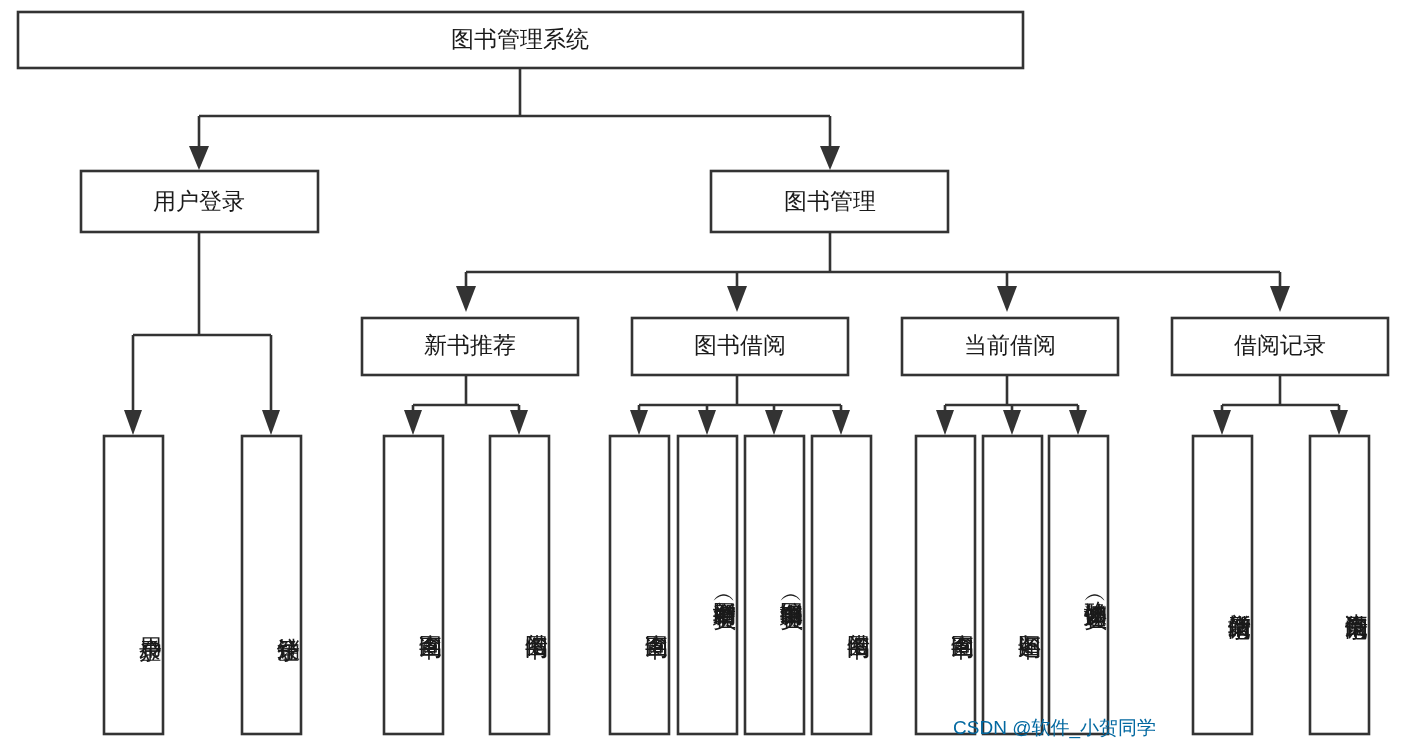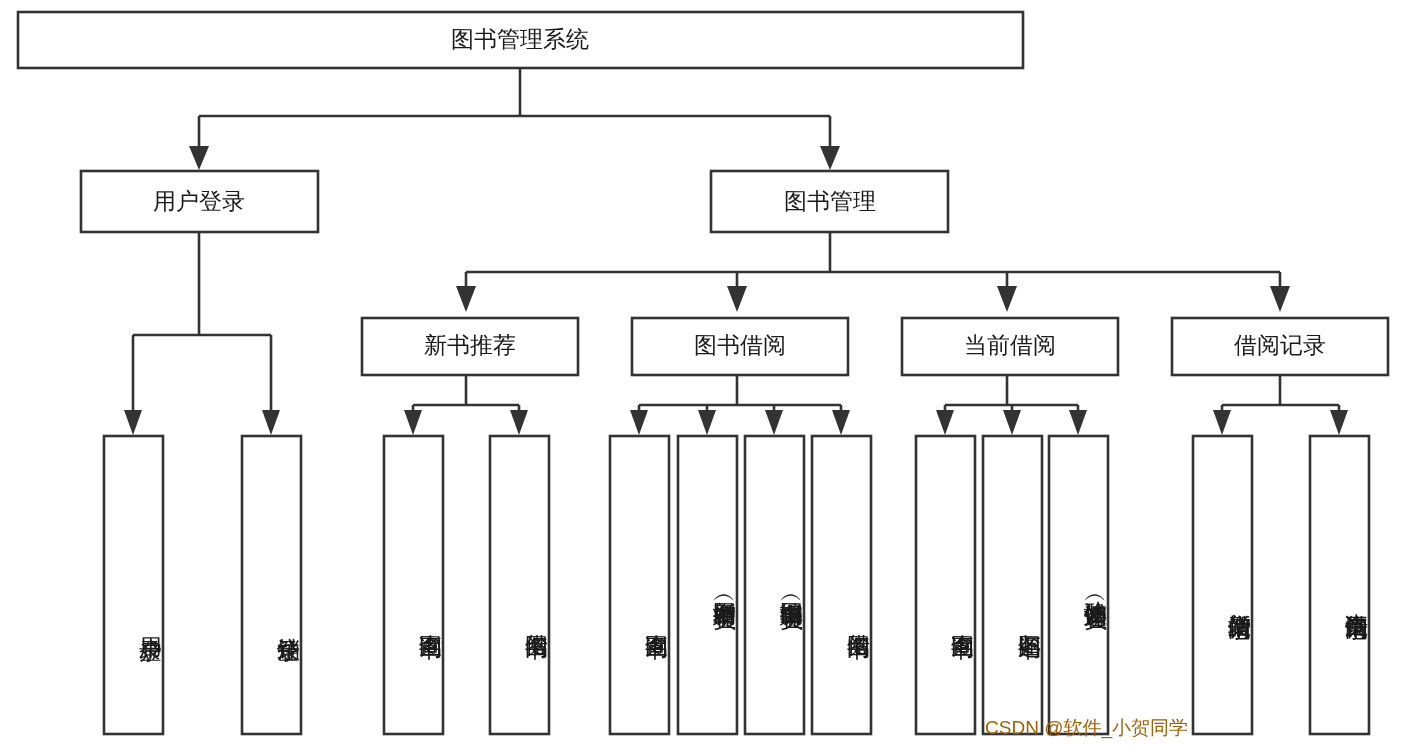--- a/index.html
+++ b/index.html
@@ -10,21 +10,20 @@
   body {
     width: 1405px;
     height: 747px;
     font-family: "Liberation Sans", "DejaVu Sans", sans-serif;
     overflow: hidden;
   }
   #diagram-root {
     position: relative;
     width: 1171px;
     height: 747px;
-    padding-left: 18px;
   }
   svg#flowchart {
     position: absolute;
     top: 0;
     left: 0;
     width: 1405px;
     height: 747px;
     display: block;
   }
   .node-rect {
@@ -60,25 +59,25 @@
     color: #1a1a1a;
     letter-spacing: 1px;
     display: flex;
     align-items: flex-start;
     justify-content: center;
     white-space: nowrap;
     user-select: none;
   }
   .watermark {
     position: absolute;
-    right: 1px;
+    right: 15px;
     bottom: 6px;
     font-family: "Liberation Sans", "DejaVu Sans", sans-serif;
     font-size: 19px;
-    color: #a16207;
+    color: #0369a1;
     white-space: nowrap;
     user-select: none;
   }
 </style>
 </head>
 <body>
 
 <div id="diagram-root">
 
   <svg id="flowchart" viewBox="0 0 1405 747">

